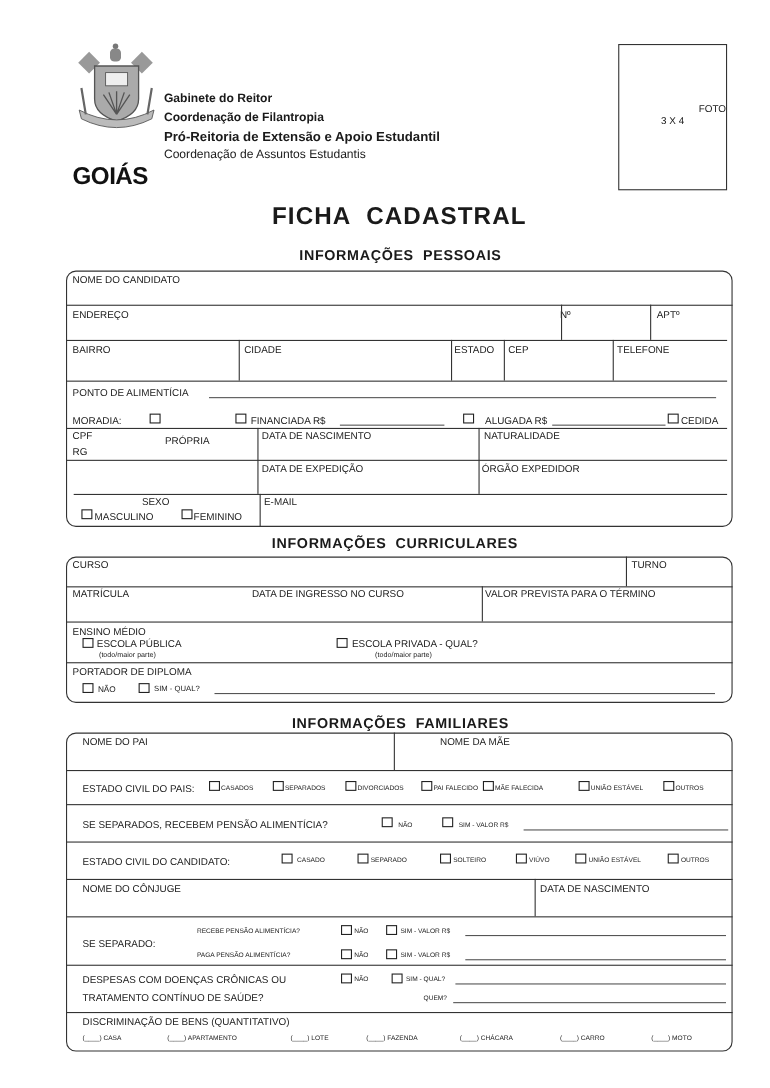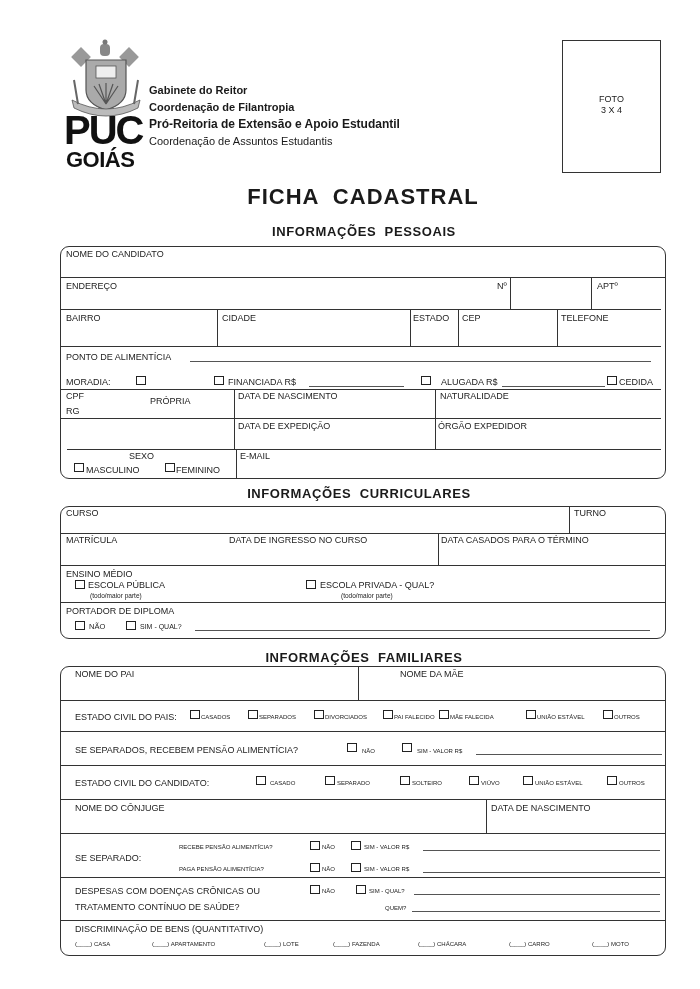--- a/index.html
+++ b/index.html
@@ -31,46 +31,45 @@
     <rect x="56" y="12" width="14" height="14" transform="rotate(45 63 19)" fill="#999"></rect>
 
     <path d="M20 22 H60 V52 Q60 66 40 72 Q20 66 20 52 Z" fill="#aaa" stroke="#555" stroke-width="1.2"></path>
     <rect x="30" y="28" width="20" height="12" fill="#eee" stroke="#555" stroke-width="0.8"></rect>
 
     <path d="M40 66 L28 48 M40 66 L33 46 M40 66 L40 45 M40 66 L47 46 M40 66 L52 48" stroke="#555" stroke-width="1.2"></path>
 
     <path d="M6 62 Q40 80 74 62 L72 70 Q40 86 8 70 Z" fill="#bbb" stroke="#555" stroke-width="0.8"></path>
     <path d="M8 42 L12 66 M72 42 L68 66" stroke="#666" stroke-width="2"></path>
   </svg>
-  <div style="position:absolute;left:-2px;top:72px;font-size:40px;font-weight:bold;line-height:40px;letter-spacing:-2px;color:#111;">PUC</div>
   <div style="position:absolute;left:0;top:110px;font-size:22px;font-weight:bold;line-height:24px;letter-spacing:-0.5px;color:#111;">GOIÁS</div>
 </div>
 
 <div class="hdr-line b" style="top:84px;">Gabinete do Reitor</div>
 <div class="hdr-line b" style="top:101px;">Coordenação de Filantropia</div>
 <div class="hdr-line b" style="top:118px;font-size:12px;">Pró-Reitoria de Extensão e Apoio Estudantil</div>
 <div class="hdr-line" style="top:135px;">Coordenação de Assuntos Estudantis</div>
 
 <div class="abs" style="left:562px;top:40px;width:99px;height:133px;border:1.3px solid #333;">
-  <div style="position:absolute;top:53px;width:100%;text-align:center;font-size:9px;">FOTO</div>
+  <div style="position:absolute;top:53px;width:100%;text-align:right;font-size:9px;">FOTO</div>
   <div style="position:absolute;top:64px;width:100%;text-align:center;font-size:9px;">3 X 4</div>
 </div>
 
 <div class="abs" style="left:0;top:184px;width:726px;text-align:center;font-size:22px;font-weight:bold;letter-spacing:1px;white-space:pre;">FICHA  CADASTRAL</div>
 
 <div class="section-title" style="top:224px;left:14px;white-space:pre;">INFORMAÇÕES  PESSOAIS</div>
 
 <div class="box" style="left:60px;top:246px;width:606px;height:233px;"></div>
 
 <div class="lbl" style="left:66px;top:249px;">NOME DO CANDIDATO</div>
 <div class="abs" style="left:61px;top:260px;width:604px;height:17px;"></div>
 <div class="hl" style="left:60px;top:277px;width:606px;"></div>
 
 <div class="lbl" style="left:66px;top:281px;">ENDEREÇO</div>
-<div class="lbl" style="left:497px;top:281px;">Nº</div>
+<div class="lbl" style="left:509px;top:281px;">Nº</div>
 <div class="lbl" style="left:597px;top:281px;">APTº</div>
 <div class="abs" style="left:61px;top:292px;width:449px;height:16px;"></div>
 <div class="abs" style="left:512px;top:292px;width:78px;height:16px;"></div>
 <div class="abs" style="left:592px;top:292px;width:68px;height:16px;"></div>
 <div class="vl" style="left:510px;top:277px;height:32px;"></div>
 <div class="vl" style="left:591px;top:277px;height:32px;"></div>
 <div class="hl" style="left:60px;top:309px;width:601px;"></div>
 
 <div class="lbl" style="left:66px;top:313px;">BAIRRO</div>
 <div class="lbl" style="left:222px;top:313px;">CIDADE</div>
@@ -137,21 +136,21 @@
 
 <div class="lbl" style="left:66px;top:508px;">CURSO</div>
 <div class="lbl" style="left:574px;top:508px;">TURNO</div>
 <div class="abs" style="left:61px;top:519px;width:505px;height:14px;"></div>
 <div class="abs" style="left:571px;top:519px;width:90px;height:14px;"></div>
 <div class="vl" style="left:569px;top:506px;height:27px;"></div>
 <div class="hl" style="left:60px;top:533px;width:606px;"></div>
 
 <div class="lbl" style="left:66px;top:535px;">MATRÍCULA</div>
 <div class="lbl" style="left:229px;top:535px;">DATA DE INGRESSO NO CURSO</div>
-<div class="lbl" style="left:441px;top:535px;">DATA CASADOS PARA O TÉRMINO</div>
+<div class="lbl" style="left:441px;top:535px;">VALOR PREVISTA PARA O TÉRMINO</div>
 <div class="abs" style="left:61px;top:546px;width:160px;height:17px;"></div>
 <div class="abs" style="left:226px;top:546px;width:210px;height:17px;"></div>
 <div class="abs" style="left:440px;top:546px;width:224px;height:17px;"></div>
 <div class="vl" style="left:438px;top:533px;height:32px;"></div>
 <div class="hl" style="left:60px;top:565px;width:606px;"></div>
 
 <div class="lbl" style="left:66px;top:569px;">ENSINO MÉDIO</div>
 <div class="cb" style="left:75px;top:580px;"></div>
 <div class="lbl" style="left:88px;top:580px;">ESCOLA PÚBLICA</div>
 <div class="lbl sm" style="left:90px;top:592px;">(todo/maior parte)</div>

